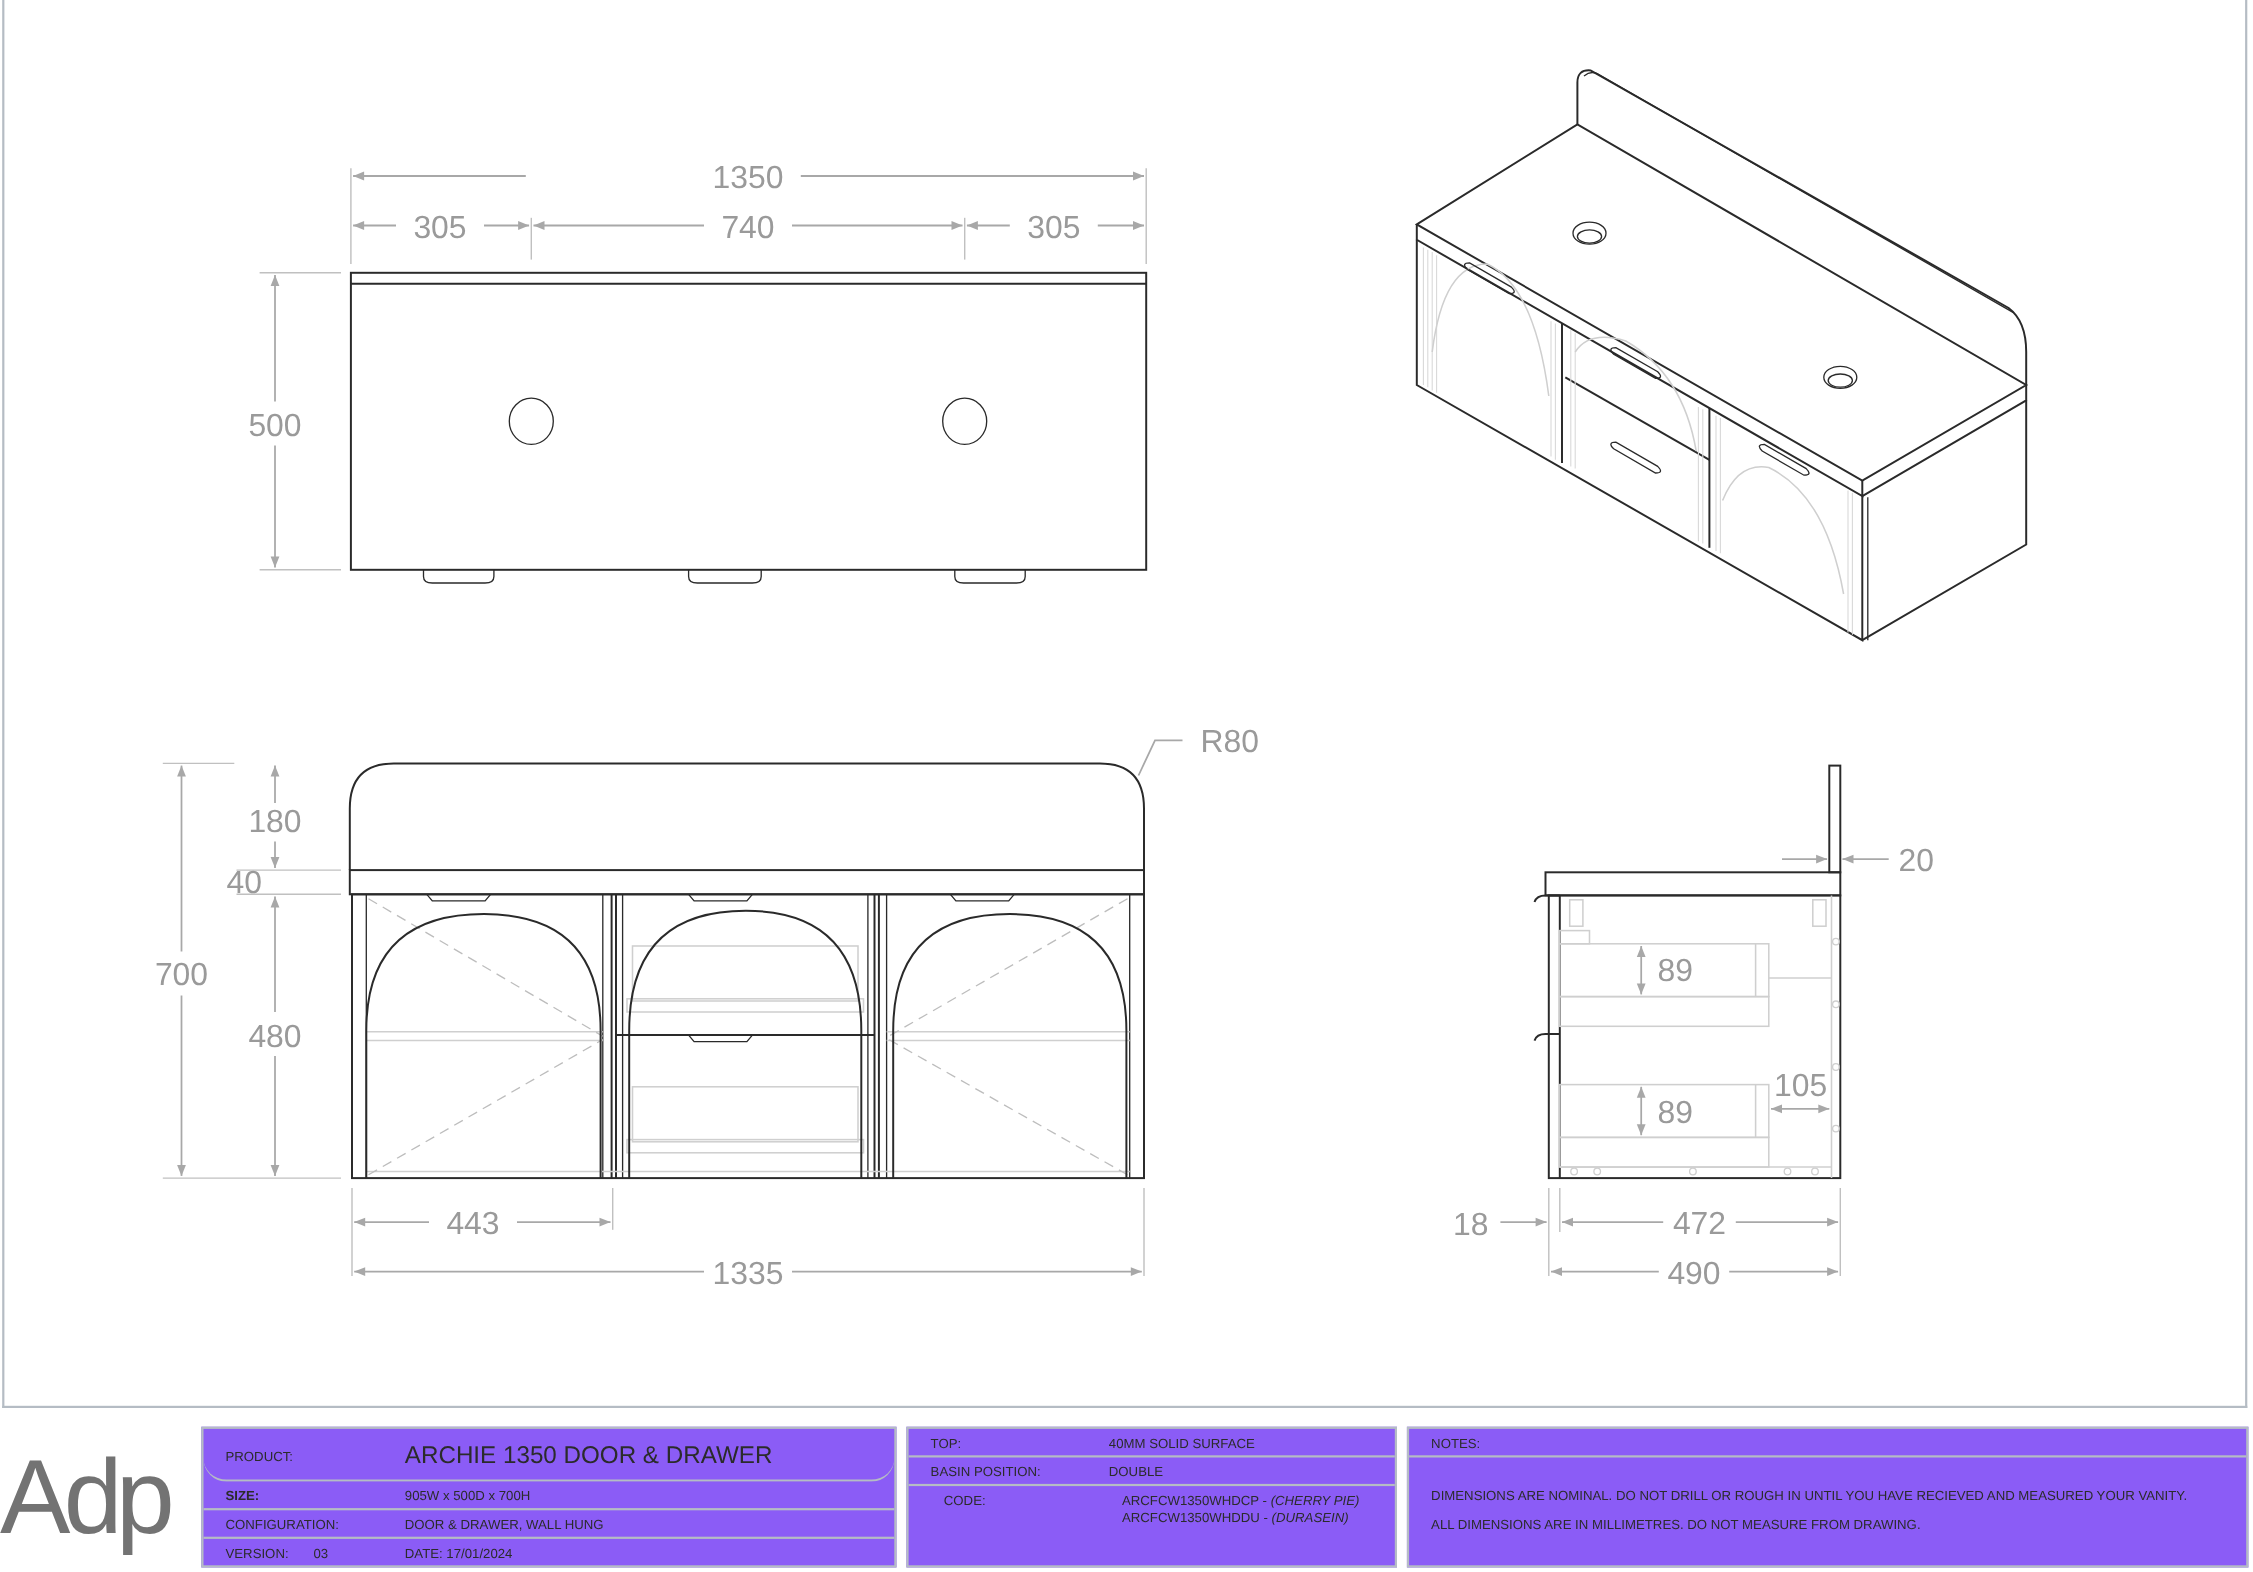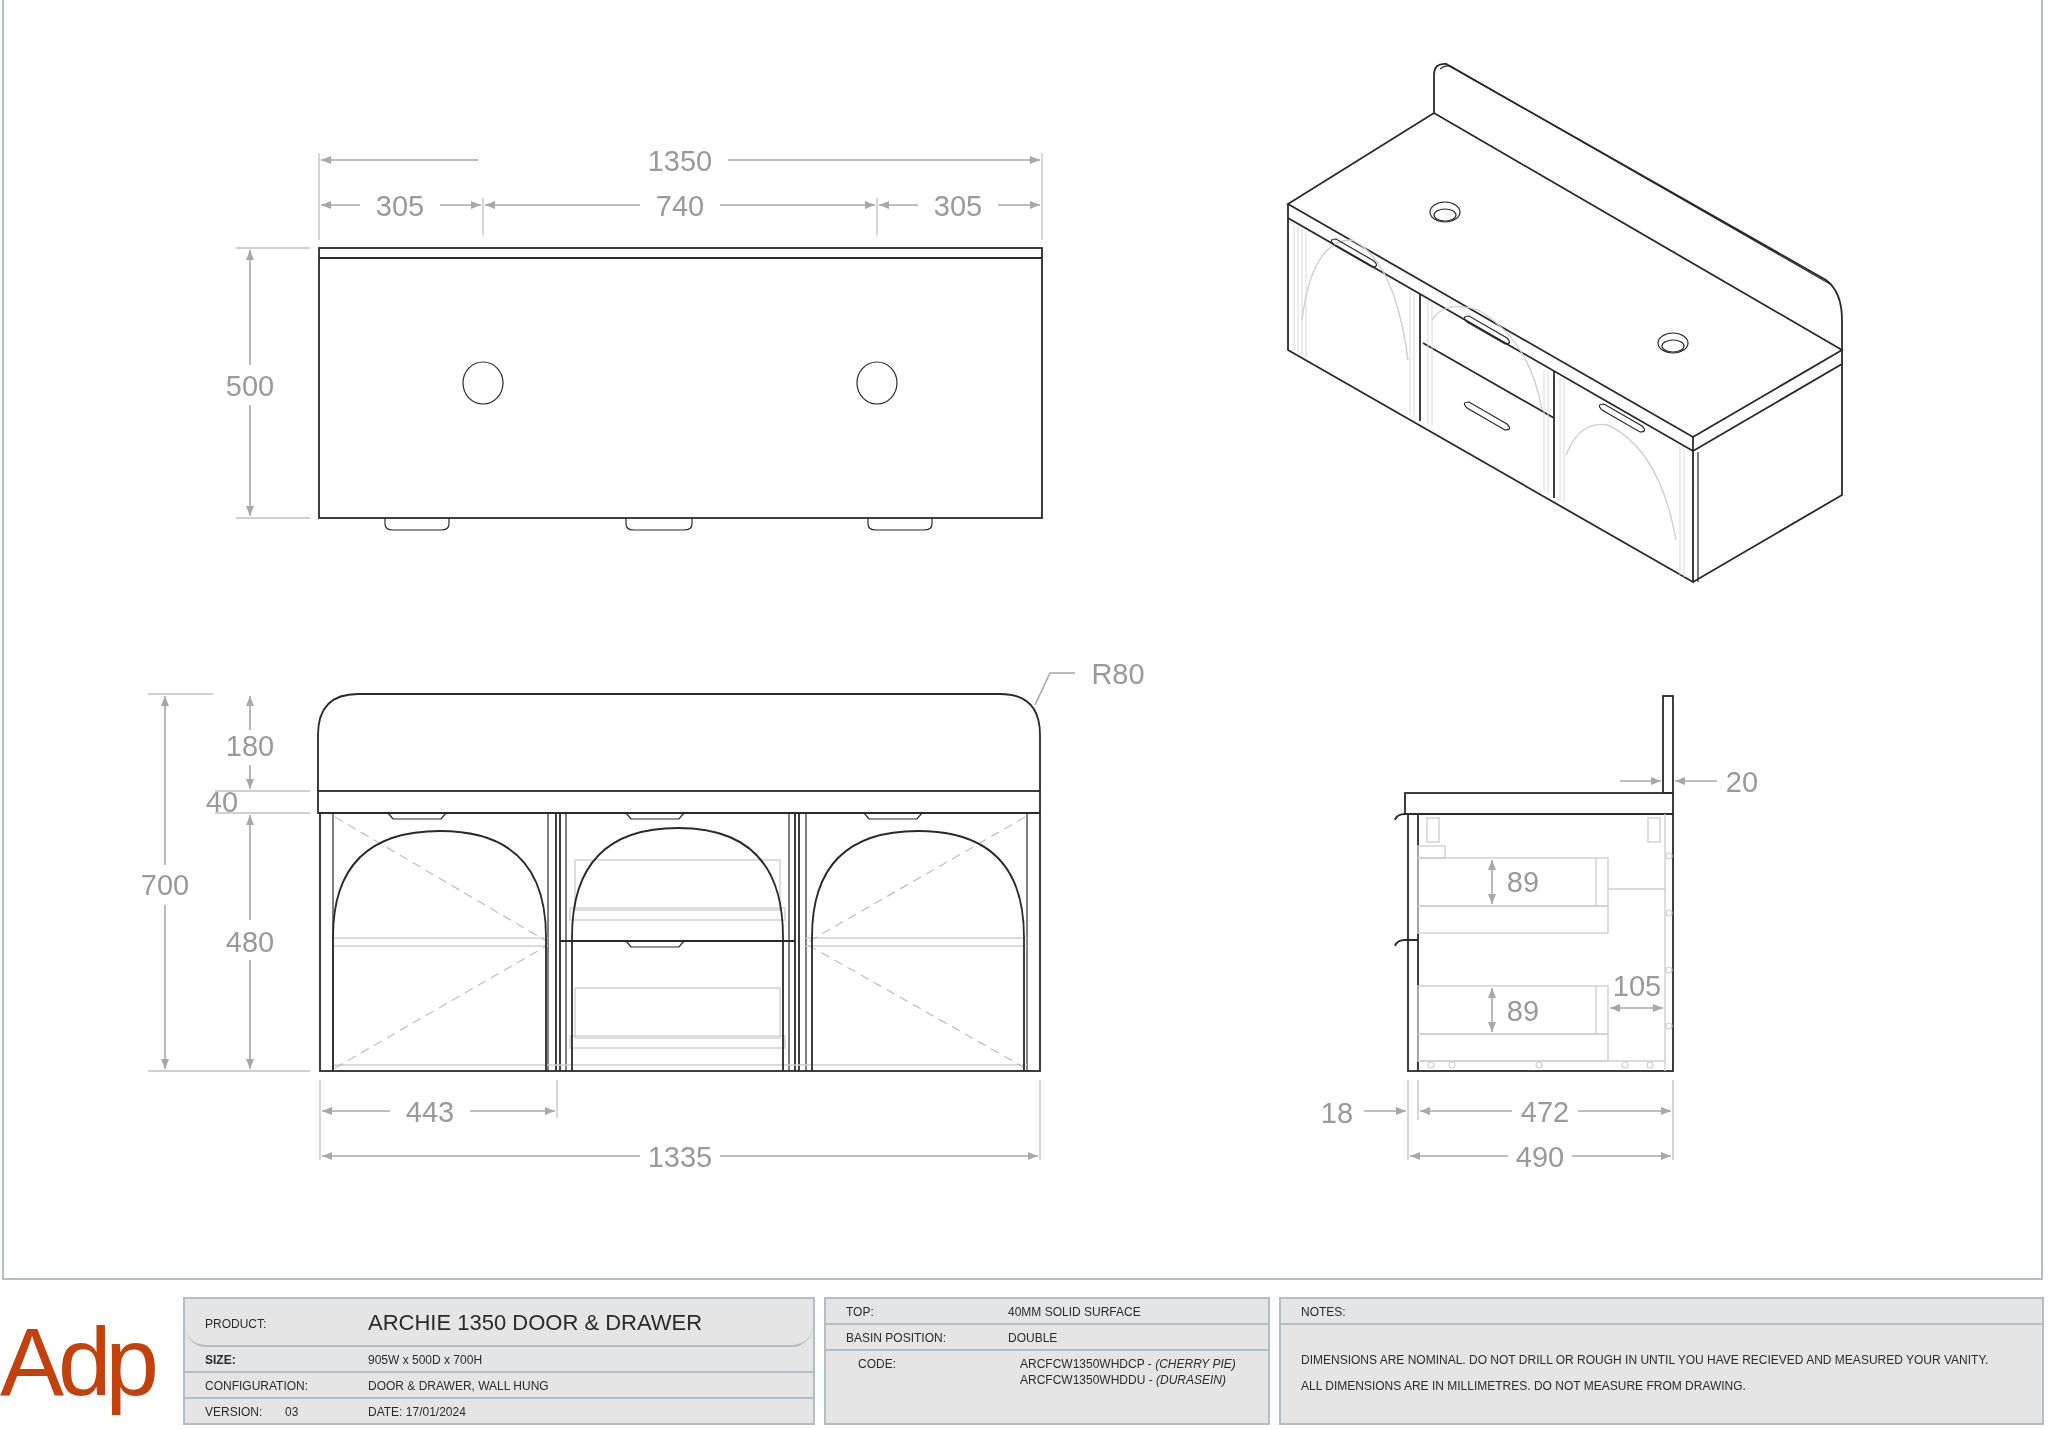--- a/index.html
+++ b/index.html
@@ -12,22 +12,22 @@
   .dim { stroke: #a8a8a8; stroke-width: 1.6; fill: none; }
   .ext { stroke: #c0c0c0; stroke-width: 1.3; fill: none; }
   .obj { stroke: #2a2a2a; stroke-width: 1.8; fill: none; }
   .objthin { stroke: #2a2a2a; stroke-width: 1.2; fill: none; }
   .hid { stroke: #cfcfcf; stroke-width: 1.4; fill: none; }
   .dash { stroke: #bdbdbd; stroke-width: 1.2; fill: none; stroke-dasharray: 9 6; }
 
   
   #logo { position: absolute; left: 0px; top: 1312px; width: 170px; height: 100px;
           font-family: "Liberation Sans", sans-serif; font-size: 96px; letter-spacing: -6px;
-          color: #c2410c; line-height: 100px; font-weight: 400; }
-  .tb { position: absolute; border: 2px solid #b5bcc4; box-sizing: border-box; background: #e5e5e5; }
+          color: #737373; line-height: 100px; font-weight: 400; }
+  .tb { position: absolute; border: 2px solid #b5bcc4; box-sizing: border-box; background: #8b5cf6; }
   .tb .row { position: absolute; left: 0; right: 0; border-bottom: 2px solid #b5bcc4; box-sizing: border-box; }
   .tb .row:last-child { border-bottom: none; }
   .lbl { position: absolute; font-size: 12px; color: #2b2b2b; text-transform: uppercase; }
   .val { position: absolute; font-size: 12px; color: #2b2b2b; }
   .val.big { font-size: 22px; }
   .val i { font-style: italic; }
 </style>
 </head>
 <body>
 

